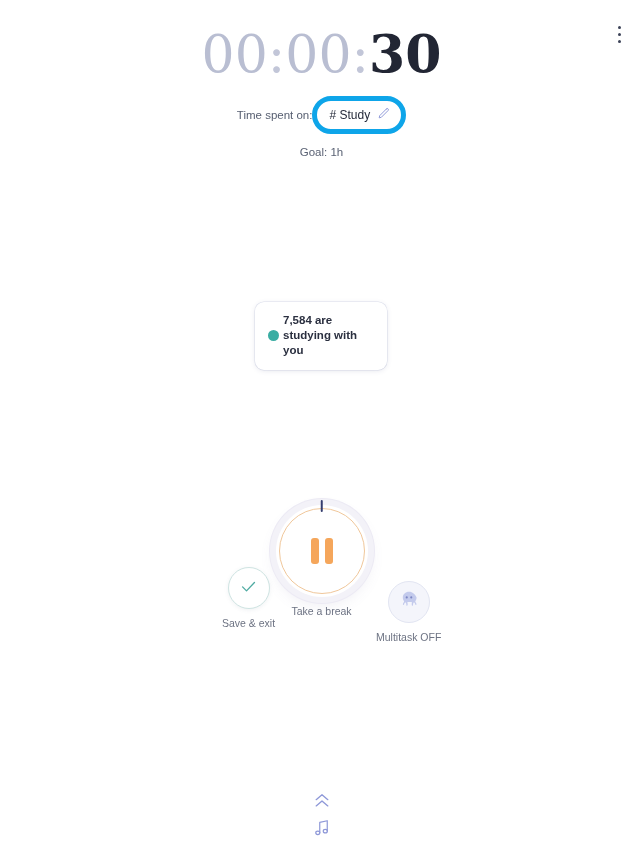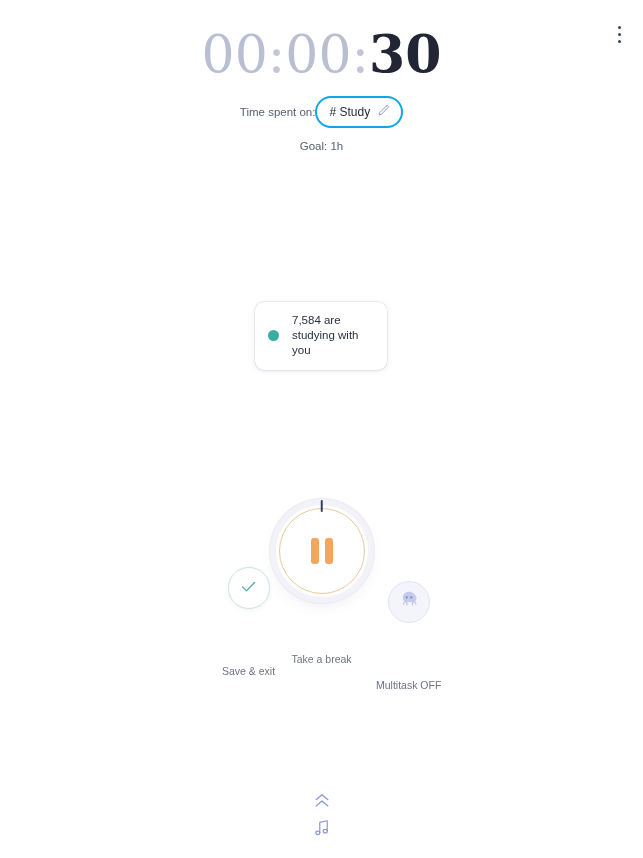--- a/index.html
+++ b/index.html
@@ -68,21 +68,21 @@
   }
   .spent-label {
     font-size: 11.5px;
     color: #565e70;
   }
   .tag-chip {
     display: inline-flex;
     align-items: center;
     gap: 7px;
     padding: 5px 11px 5px 12px;
-    border: 2px solid #0ea5e9;
+    border: 5px solid #0ea5e9;
     border-radius: 999px;
     background: #ffffff;
     cursor: pointer;
   }
   .tag-chip .tag-text {
     font-size: 12px;
     color: #252a3a;
     font-weight: 500;
     white-space: nowrap;
   }
@@ -100,22 +100,23 @@
     top: 302px;
     left: 255px;
     width: 132px;
     box-sizing: border-box;
     padding: 11px 12px 11px 13px;
     background: #ffffff;
     border-radius: 9px;
     box-shadow: 0 1px 5px rgba(70,80,120,0.13), 0 0 0 0.5px rgba(200,205,225,0.55);
     display: flex;
     align-items: center;
-    gap: 13px;
+    gap: 4px;
     cursor: pointer;
+    font-weight: bold;
   }
   .study-dot {
     flex: 0 0 auto;
     width: 11px;
     height: 11px;
     border-radius: 50%;
     background: #3aada3;
   }
   .study-text {
     font-size: 11.5px;
@@ -130,21 +131,20 @@
     left: 0;
     right: 0;
     height: 130px;
   }
   .ctrl {
     position: absolute;
     display: flex;
     flex-direction: column;
     align-items: center;
     cursor: pointer;
-    gap: 48px;
   }
   .ctrl-label {
     margin-top: 8px;
     font-size: 10.5px;
     color: #6d7383;
     white-space: nowrap;
   }
 
   
   .ctrl-save { left: 222px; top: 62px; }

